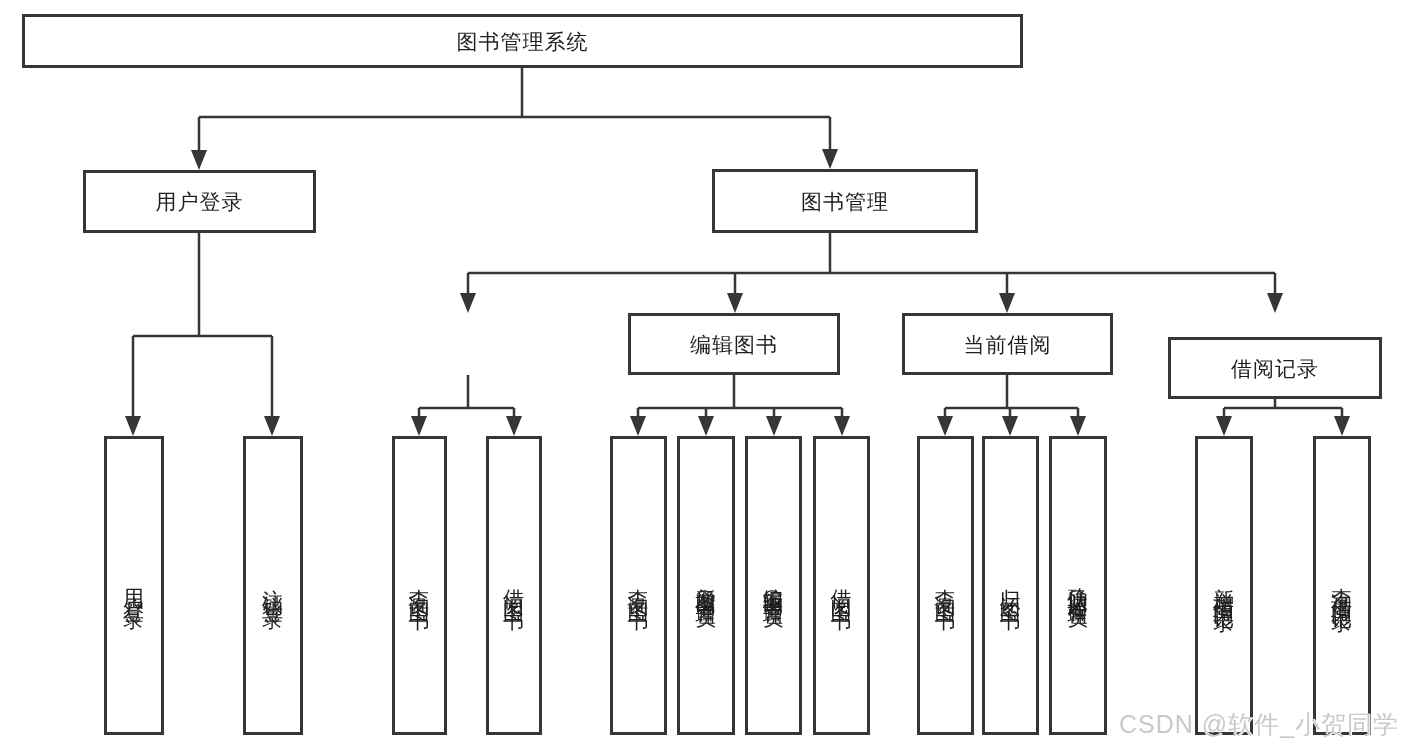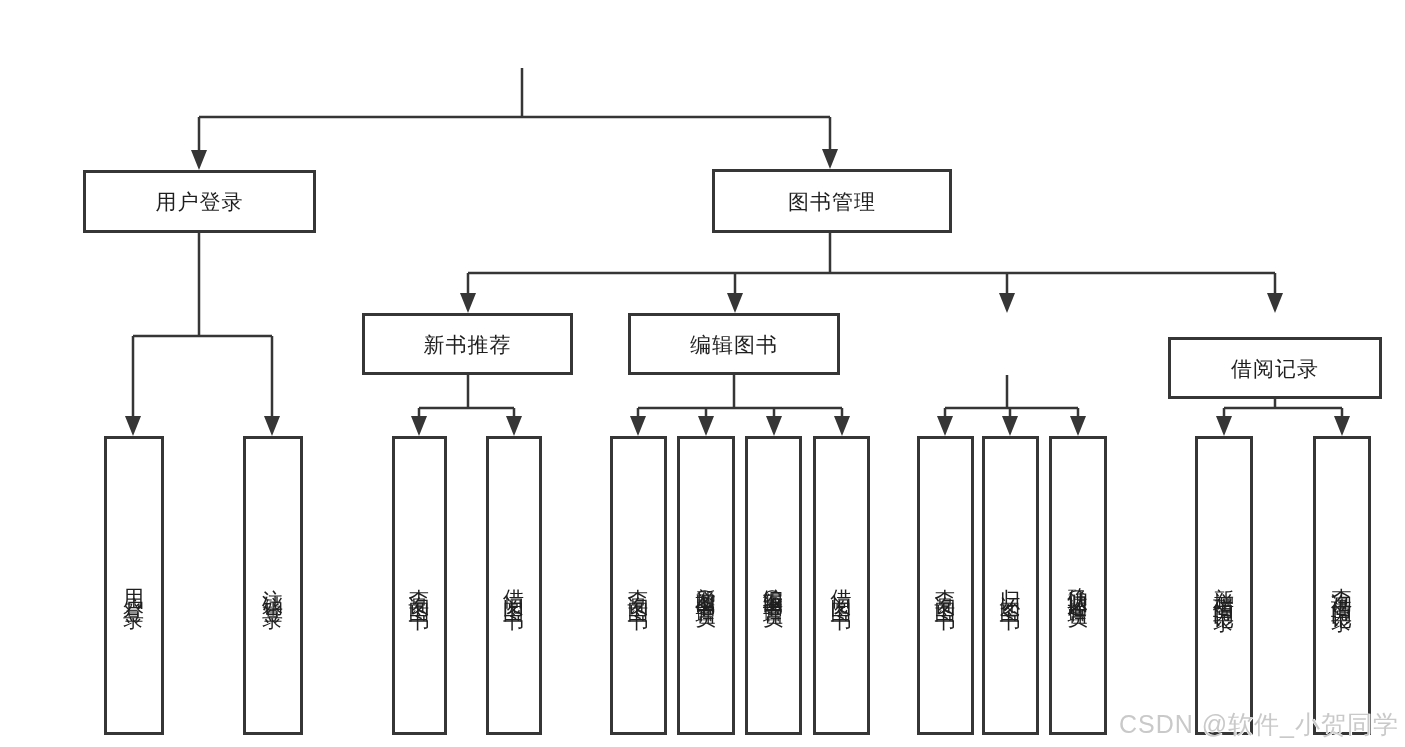--- a/index.html
+++ b/index.html
@@ -27,21 +27,21 @@
   .vbox {
     writing-mode: vertical-rl;
     letter-spacing: 7px;
     font-size: 21px;
     white-space: normal;
   }
   
   .n-root   { left:22px;  top:14px;  width:1001px; height:54px; }
   
   .n-login  { left:83px;  top:170px; width:233px; height:63px; }
-  .n-mgmt   { left:712px; top:169px; width:240px; height:64px; }
+  .n-mgmt   { left:712px; top:169px; width:266px; height:64px; }
   
   .n-newrec { left:362px;  top:313px; width:211px; height:62px; }
   .n-borrow { left:628px;  top:313px; width:212px; height:62px; }
   .n-curr   { left:902px;  top:313px; width:211px; height:62px; }
   .n-record { left:1168px; top:313px; width:214px; height:62px;margin-top:24px; }
   
   .lf1  { left:104px;  top:436px; width:60px; height:299px; }
   .lf2  { left:243px;  top:436px; width:60px; height:299px; }
   .lf3  { left:392px;  top:436px; width:55px; height:299px; }
   .lf4  { left:486px;  top:436px; width:56px; height:299px; }
@@ -103,26 +103,27 @@
       <polygon points="766,416 782,416 774,436"></polygon>
       <polygon points="834,416 850,416 842,436"></polygon>
       <polygon points="937,416 953,416 945,436"></polygon>
       <polygon points="1002,416 1018,416 1010,436"></polygon>
       <polygon points="1070,416 1086,416 1078,436"></polygon>
       <polygon points="1216,416 1232,416 1224,436"></polygon>
       <polygon points="1334,416 1350,416 1342,436"></polygon>
     </g>
   </svg>
 
+  <div class="box n-root">图书管理系统</div>
 
   <div class="box n-login">用户登录</div>
   <div class="box n-mgmt">图书管理</div>
 
-  <div class="box n-newrec">新书推荐</div>
   <div class="box n-borrow">编辑图书</div>
+  <div class="box n-curr">当前借阅</div>
   <div class="box n-record">借阅记录</div>
 
   <div class="box vbox lf1">用户登录</div>
   <div class="box vbox lf2">注销登录</div>
 
   <div class="box vbox lf3">查询图书</div>
   <div class="box vbox lf4">借阅图书</div>
 
   <div class="box vbox lf5">查询图书</div>
   <div class="box vbox lf6">新增图书（管理员）</div>

